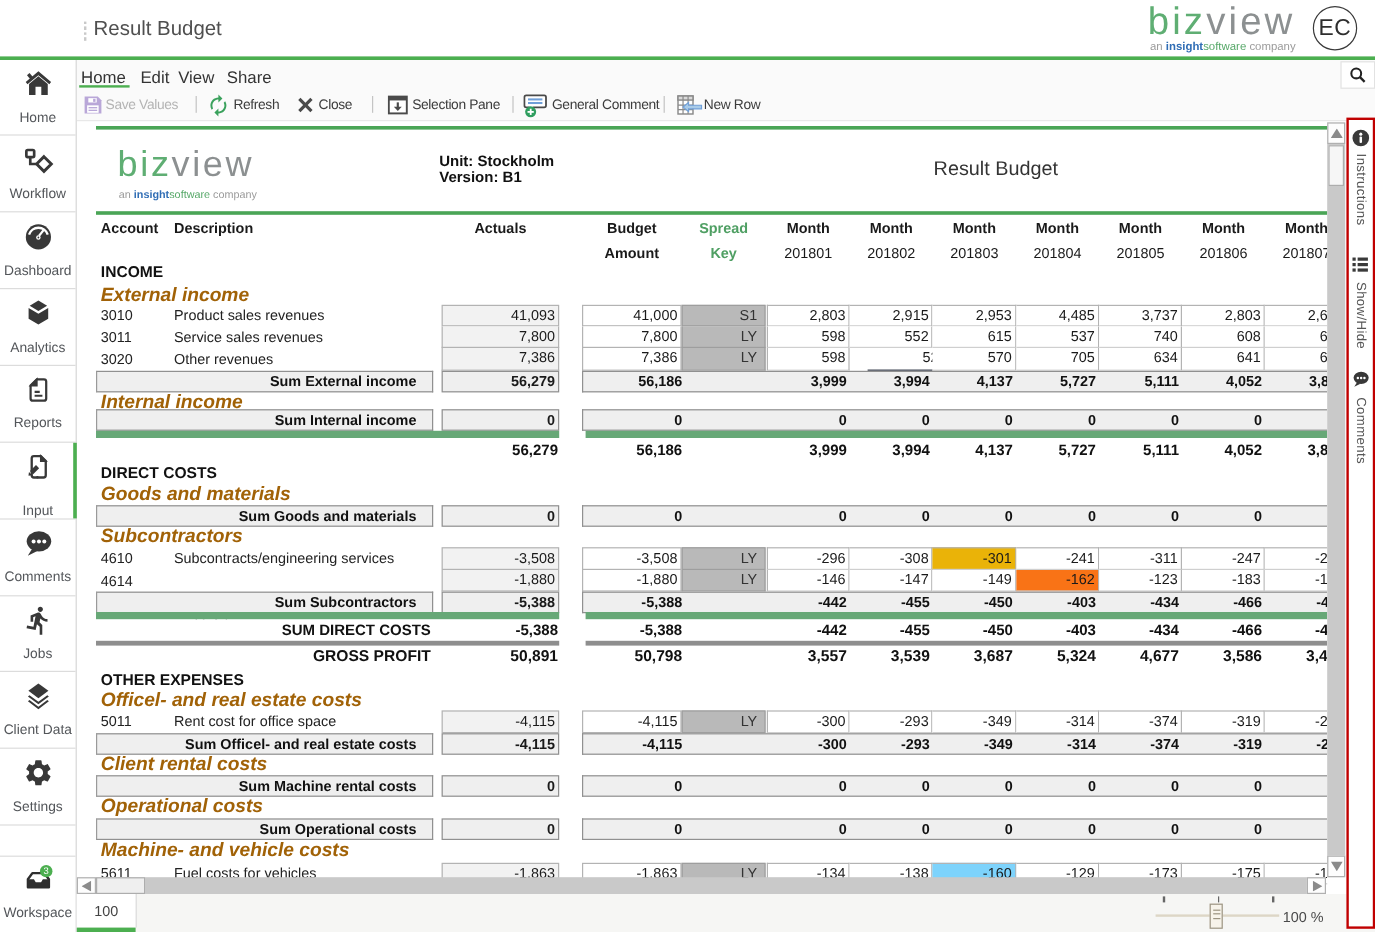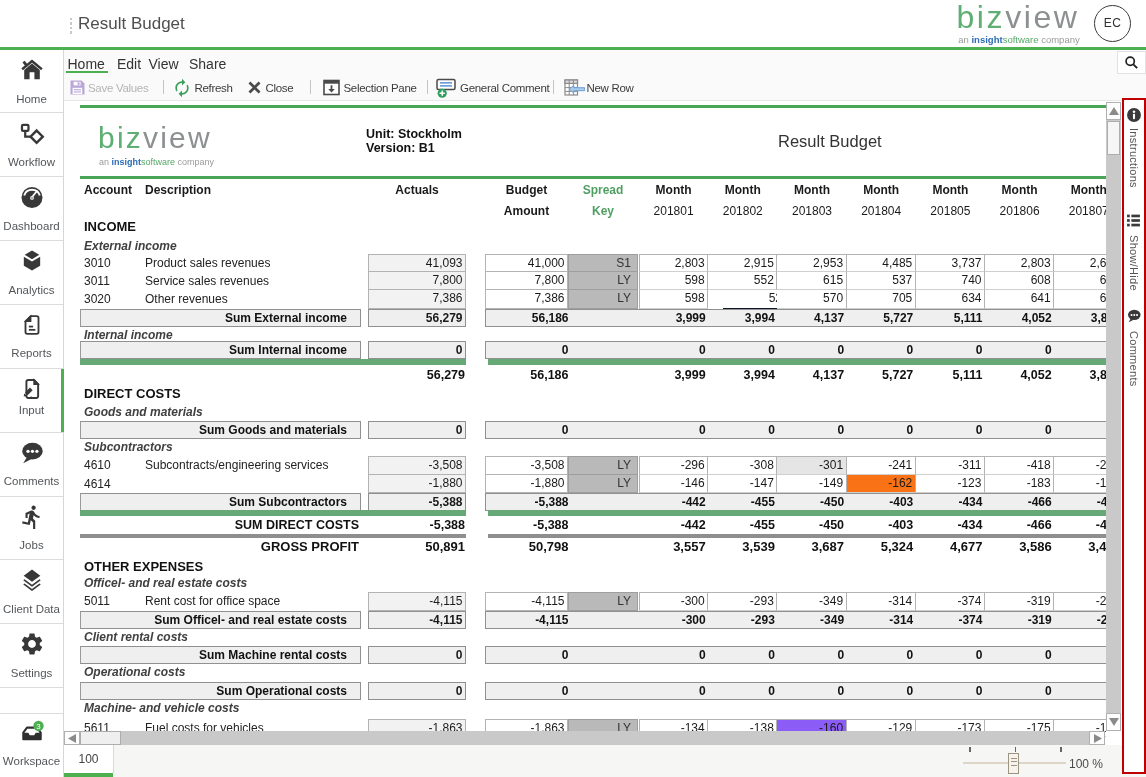--- a/index.html
+++ b/index.html
@@ -1,40 +1,40 @@
 <!DOCTYPE html>
 <html><head><meta charset="utf-8"><style>
 html,body{margin:0;padding:0;}
 body{width:1146px;height:777px;position:relative;overflow:hidden;background:#fff;
  font-family:"Liberation Sans",sans-serif;}
 .a{position:absolute;}
 .sb-lbl{position:absolute;left:0;width:63px;text-align:center;font-size:11.5px;color:#53565a;}
 .tb-txt{position:absolute;font-size:11.5px;color:#3c3c3c;line-height:16px;letter-spacing:-0.3px;}
 .pipe{position:absolute;width:1px;height:14px;background:#c4c4c4;top:80px;}
 .sec{position:absolute;font-weight:bold;font-size:13px;color:#111;line-height:18px;left:4px;}
-.grp{position:absolute;font-weight:bold;font-style:italic;font-size:12px;color:#404040;line-height:17px;left:4px;}
+.grp{position:absolute;font-weight:bold;font-style:italic;font-size:16px;color:#a16207;line-height:17px;left:4px;}
 .acc{position:absolute;font-size:12px;color:#222;line-height:18px;left:4px;}
 .dsc{position:absolute;font-size:12px;color:#222;line-height:18px;left:65px;}
 .box{position:absolute;box-sizing:border-box;height:18.3px;}
 .num{display:block;text-align:right;font-size:12px;line-height:16.5px;color:#1a1a1a;padding-right:2.5px;}
 .sumlbl{position:absolute;left:0;width:281px;box-sizing:border-box;background:#efefef;border-top:1px solid #909090;border-bottom:1px solid #909090;border-left:1px solid #9a9a9a;border-right:1px solid #909090;font-weight:bold;font-size:12px;color:#111;text-align:right;padding-right:13px;line-height:16.5px;height:18px;}
 .sumv{position:absolute;font-weight:bold;font-size:12px;color:#111;text-align:right;line-height:18px;}
 .bigv{position:absolute;font-weight:bold;font-size:12.5px;color:#111;text-align:right;line-height:18px;}
 .mh{position:absolute;text-align:center;font-size:12px;color:#1a1a1a;line-height:14px;}
 </style></head><body>
 
 <div class="a" style="left:0;top:0;width:1146px;height:47px;background:#fff;"></div>
 <div class="a" style="left:70px;top:17.5px;width:2px;height:2.6px;background:#c9c9c9;"></div>
 <div class="a" style="left:70px;top:22px;width:2px;height:2.6px;background:#c9c9c9;"></div>
 <div class="a" style="left:70px;top:26.5px;width:2px;height:2.6px;background:#c9c9c9;"></div>
 <div class="a" style="left:70px;top:31px;width:2px;height:2.6px;background:#c9c9c9;"></div>
 <div class="a" style="left:78px;top:13.5px;font-size:17px;color:#4f4f4f;">Result Budget</div>
 <div class="a" style="left:953px;top:-1px;width:130px;text-align:center;font-size:32px;letter-spacing:2.6px;"><span style="color:#5fae73;">biz</span><span style="color:#8c9091;">view</span></div>
 <div class="a" style="left:957px;top:34px;width:124px;text-align:center;font-size:9.5px;color:#9b9b9b;">an <span style="color:#2f6db5;font-weight:bold;">insight</span><span style="color:#56a868;">software</span> company</div>
-<div class="a" style="left:1094px;top:4.5px;width:35px;height:35px;border:1.6px solid #3a3a3a;border-radius:50%;text-align:center;line-height:35px;font-size:12px;color:#2e2e2e;letter-spacing:.5px;">EC</div>
+<div class="a" style="left:1094px;top:4.5px;width:35px;height:35px;border:1.6px solid #3a3a3a;border-radius:50%;text-align:center;line-height:35px;font-size:19px;color:#2e2e2e;letter-spacing:.5px;">EC</div>
 <div class="a" style="left:0;top:47px;width:1146px;height:2.5px;background:#4caf50;"></div>
 <div class="a" style="left:64px;top:49.5px;width:1082px;height:51px;background:#fafafa;border-bottom:1px solid #e8e8e8;box-sizing:border-box;"></div>
 <div class="a" style="left:67.5px;top:56px;font-size:14px;color:#333;">Home</div>
 <div class="a" style="left:117px;top:56px;font-size:14px;color:#333;">Edit</div>
 <div class="a" style="left:148.5px;top:56px;font-size:14px;color:#333;">View</div>
 <div class="a" style="left:189px;top:56px;font-size:14px;color:#333;">Share</div>
 <div class="a" style="left:66px;top:70.5px;width:42px;height:2px;background:#4caf50;"></div>
 <div class="a" style="left:1116.5px;top:51px;width:29.5px;height:23px;background:#fff;border:1px solid #e2e2e2;box-sizing:border-box;"></div>
 <svg class="a" style="left:1124px;top:55px;" width="15" height="15" viewBox="0 0 15 15">
     <circle cx="6.2" cy="6.2" r="4.1" fill="none" stroke="#222" stroke-width="1.7"></circle>
@@ -136,21 +136,21 @@
 <div class="sb-lbl" style="top:347.4px;">Reports</div>
 <svg class="a" style="left:18.5px;top:375.8px;" width="26" height="26" viewBox="0 0 28 28">
     <path d="M16.2 4.4 H10 q-2 0 -2 2 V21.6 q0 2 2 2 H18.6 q2 0 2 -2 V8.8 Z" fill="none" stroke="#383838" stroke-width="2.1"></path>
 <path d="M16.2 4.4 20.6 8.8 16.2 8.8 Z" fill="#383838" stroke="#383838" stroke-width="1.6"></path>
 <g transform="rotate(45 9.5 17.5)">
       <rect x="7.6" y="12.3" width="4" height="7.6" fill="#383838"></rect>
       <path d="M7.6 21.2 h4 l-2 2.6 Z" fill="#383838"></path>
     </g>
 <circle cx="13.1" cy="23.3" r="1.1" fill="#383838"></circle>
   </svg>
-<div class="sb-lbl" style="top:404px;">Input</div>
+<div class="sb-lbl" style="top:420px;">Input</div>
 <svg class="a" style="left:18.5px;top:439.6px;" width="26" height="26" viewBox="0 0 28 28">
     <ellipse cx="14.5" cy="12" rx="11" ry="9" fill="#383838"></ellipse>
 <path d="M8.5 18.5 L4.5 25 L13.5 20.5 Z" fill="#383838"></path>
 <circle cx="9.7" cy="12.2" r="1.8" fill="#fff"></circle>
     <circle cx="14.5" cy="12.2" r="1.8" fill="#fff"></circle>
     <circle cx="19.3" cy="12.2" r="1.8" fill="#fff"></circle>
   </svg>
 <div class="sb-lbl" style="top:475.1px;">Comments</div>
 <svg class="a" style="left:18.5px;top:503.5px;" width="26" height="26" viewBox="0 0 28 28">
     <g transform="scale(1.1667)" fill="#383838">
@@ -367,31 +367,31 @@
     </div>
 <div class="box" style="left:488px;top:456.4px;width:70px;background:#b9b9b9;border:1px solid #9e9e9e;">
       <span class="num" style="color:#333;padding-right:6px;">LY</span>
     </div>
 <div class="box" style="left:559.0px;top:456.4px;width:69.2px;background:#fff;border-right:1px solid #b3b3b3;border-bottom:1px solid #cfcfcf;border-left:1px solid #b3b3b3;border-top:1px solid #b3b3b3;">
       <span class="num">-296</span>
     </div>
 <div class="box" style="left:628.2px;top:456.4px;width:69.2px;background:#fff;border-right:1px solid #b3b3b3;border-bottom:1px solid #cfcfcf;border-top:1px solid #b3b3b3;">
       <span class="num">-308</span>
     </div>
-<div class="box" style="left:697.4px;top:456.4px;width:69.2px;background:#e5e5e5;border-right:1px solid #b3b3b3;border-bottom:1px solid #cfcfcf;border-top:1px solid #b3b3b3;">
+<div class="box" style="left:697.4px;top:456.4px;width:69.2px;background:#eab308;border-right:1px solid #b3b3b3;border-bottom:1px solid #cfcfcf;border-top:1px solid #b3b3b3;">
       <span class="num">-301</span>
     </div>
 <div class="box" style="left:766.6px;top:456.4px;width:69.2px;background:#fff;border-right:1px solid #b3b3b3;border-bottom:1px solid #cfcfcf;border-top:1px solid #b3b3b3;">
       <span class="num">-241</span>
     </div>
 <div class="box" style="left:835.8px;top:456.4px;width:69.2px;background:#fff;border-right:1px solid #b3b3b3;border-bottom:1px solid #cfcfcf;border-top:1px solid #b3b3b3;">
       <span class="num">-311</span>
     </div>
 <div class="box" style="left:905.0px;top:456.4px;width:69.2px;background:#fff;border-right:1px solid #b3b3b3;border-bottom:1px solid #cfcfcf;border-top:1px solid #b3b3b3;">
-      <span class="num">-418</span>
+      <span class="num">-247</span>
     </div>
 <div class="box" style="left:974.2px;top:456.4px;width:69.2px;background:#fff;border-right:1px solid #b3b3b3;border-bottom:1px solid #cfcfcf;border-top:1px solid #b3b3b3;">
       <span class="num">-290</span>
     </div>
 <div class="acc" style="top:474.7px;">4614</div>
 <div class="dsc" style="top:503px;">Hired staff</div>
 <div class="box" style="left:288px;top:474.7px;width:98px;background:#f2f2f2;border:1px solid #b3b3b3;border-top:none;">
       <span class="num">-1,880</span>
     </div>
 <div class="box" style="left:405px;top:474.7px;width:83px;background:#fff;border:1px solid #b3b3b3;border-top:none;">
@@ -544,21 +544,21 @@
     </div>
 <div class="box" style="left:488px;top:719px;width:70px;background:#b9b9b9;border:1px solid #9e9e9e;">
       <span class="num" style="color:#333;padding-right:6px;">LY</span>
     </div>
 <div class="box" style="left:559.0px;top:719px;width:69.2px;background:#fff;border-right:1px solid #b3b3b3;border-bottom:1px solid #cfcfcf;border-left:1px solid #b3b3b3;border-top:1px solid #b3b3b3;">
       <span class="num">-134</span>
     </div>
 <div class="box" style="left:628.2px;top:719px;width:69.2px;background:#fff;border-right:1px solid #b3b3b3;border-bottom:1px solid #cfcfcf;border-top:1px solid #b3b3b3;">
       <span class="num">-138</span>
     </div>
-<div class="box" style="left:697.4px;top:719px;width:69.2px;background:#8b5cf6;border-right:1px solid #b3b3b3;border-bottom:1px solid #cfcfcf;border-top:1px solid #b3b3b3;">
+<div class="box" style="left:697.4px;top:719px;width:69.2px;background:#7dd3fc;border-right:1px solid #b3b3b3;border-bottom:1px solid #cfcfcf;border-top:1px solid #b3b3b3;">
       <span class="num">-160</span>
     </div>
 <div class="box" style="left:766.6px;top:719px;width:69.2px;background:#fff;border-right:1px solid #b3b3b3;border-bottom:1px solid #cfcfcf;border-top:1px solid #b3b3b3;">
       <span class="num">-129</span>
     </div>
 <div class="box" style="left:835.8px;top:719px;width:69.2px;background:#fff;border-right:1px solid #b3b3b3;border-bottom:1px solid #cfcfcf;border-top:1px solid #b3b3b3;">
       <span class="num">-173</span>
     </div>
 <div class="box" style="left:905.0px;top:719px;width:69.2px;background:#fff;border-right:1px solid #b3b3b3;border-bottom:1px solid #cfcfcf;border-top:1px solid #b3b3b3;">
       <span class="num">-175</span>

